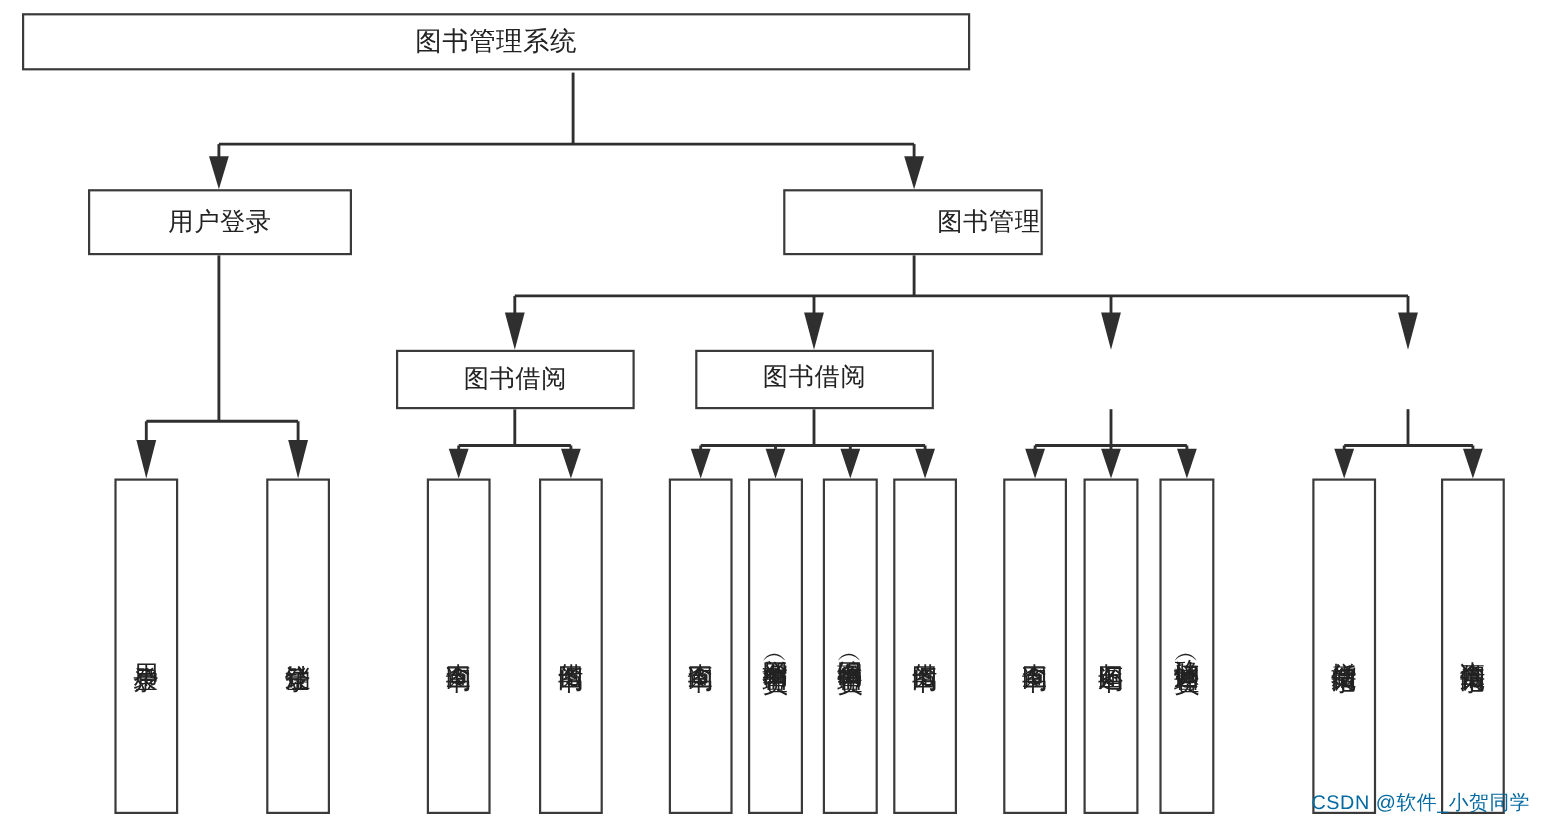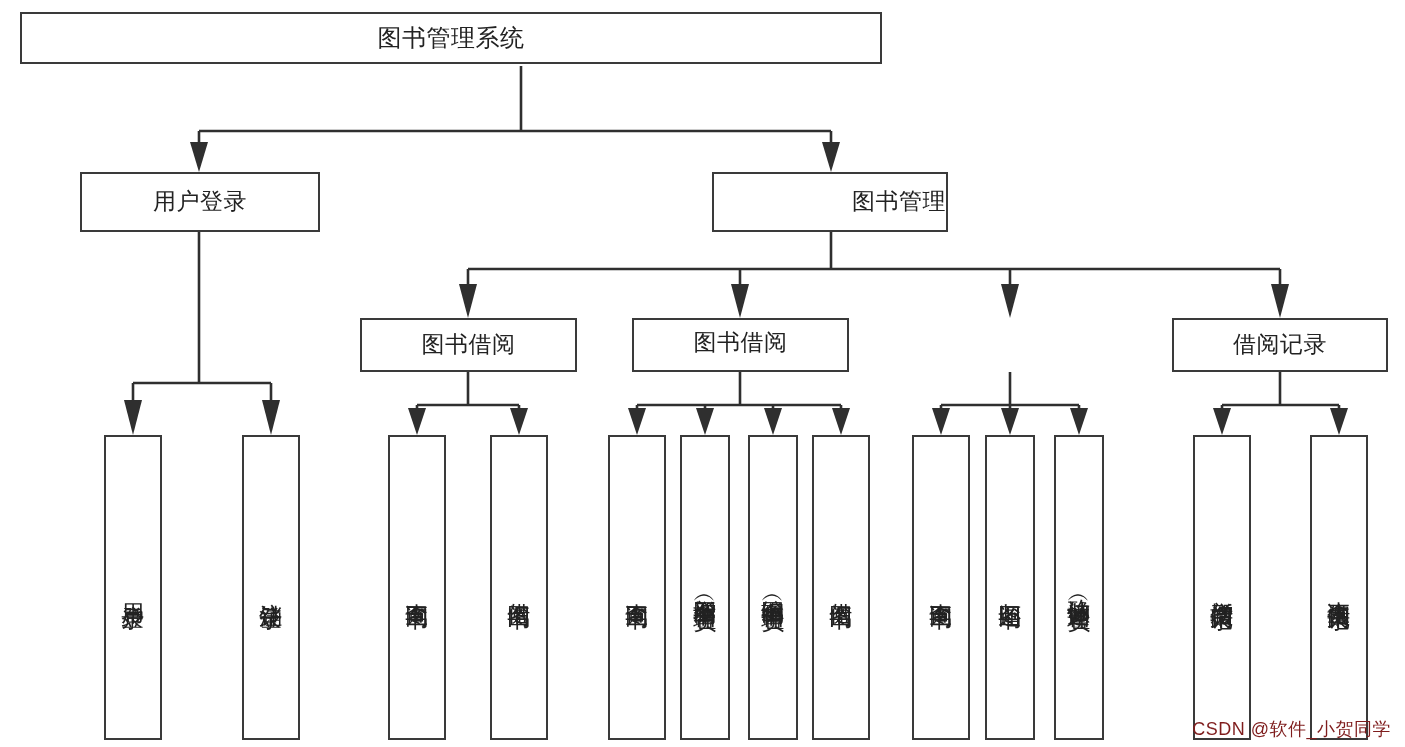--- a/index.html
+++ b/index.html
@@ -73,21 +73,21 @@
     fill: #2f2f2f;
     stroke: none;
   }
 
   
   .watermark {
     position: absolute;
     right: 14px;
     bottom: 6px;
     font-size: 18px;
-    color: #7f1d1d;
+    color: #0369a1;
     letter-spacing: 0.5px;
     white-space: nowrap;
     user-select: none;
   }
 </style>
 </head>
 <body>
 
 <div id="canvas">
 
@@ -169,23 +169,20 @@
 
   <div class="node branch" style="left:360px; top:318px; width:217px; height:54px;">
     <span class="label">图书借阅</span>
   </div>
 
   <div class="node branch" style="left:632px; top:318px; width:217px; height:54px;font-family:Liberation Mono, monospace;">
     <span class="label">图书借阅</span>
   </div>
 
 
-  <div class="node branch" style="left:1172px; top:318px; width:216px; height:54px;">
-    <span class="label">借阅记录</span>
-  </div>
 
   <div class="node leaf" style="left:104px; top:435px; width:58px; height:305px;">
     <span class="label">用户登录</span>
   </div>
   <div class="node leaf" style="left:242px; top:435px; width:58px; height:305px;">
     <span class="label">注销登录</span>
   </div>
 
   <div class="node leaf" style="left:388px; top:435px; width:58px; height:305px;">
     <span class="label">查询图书</span>

